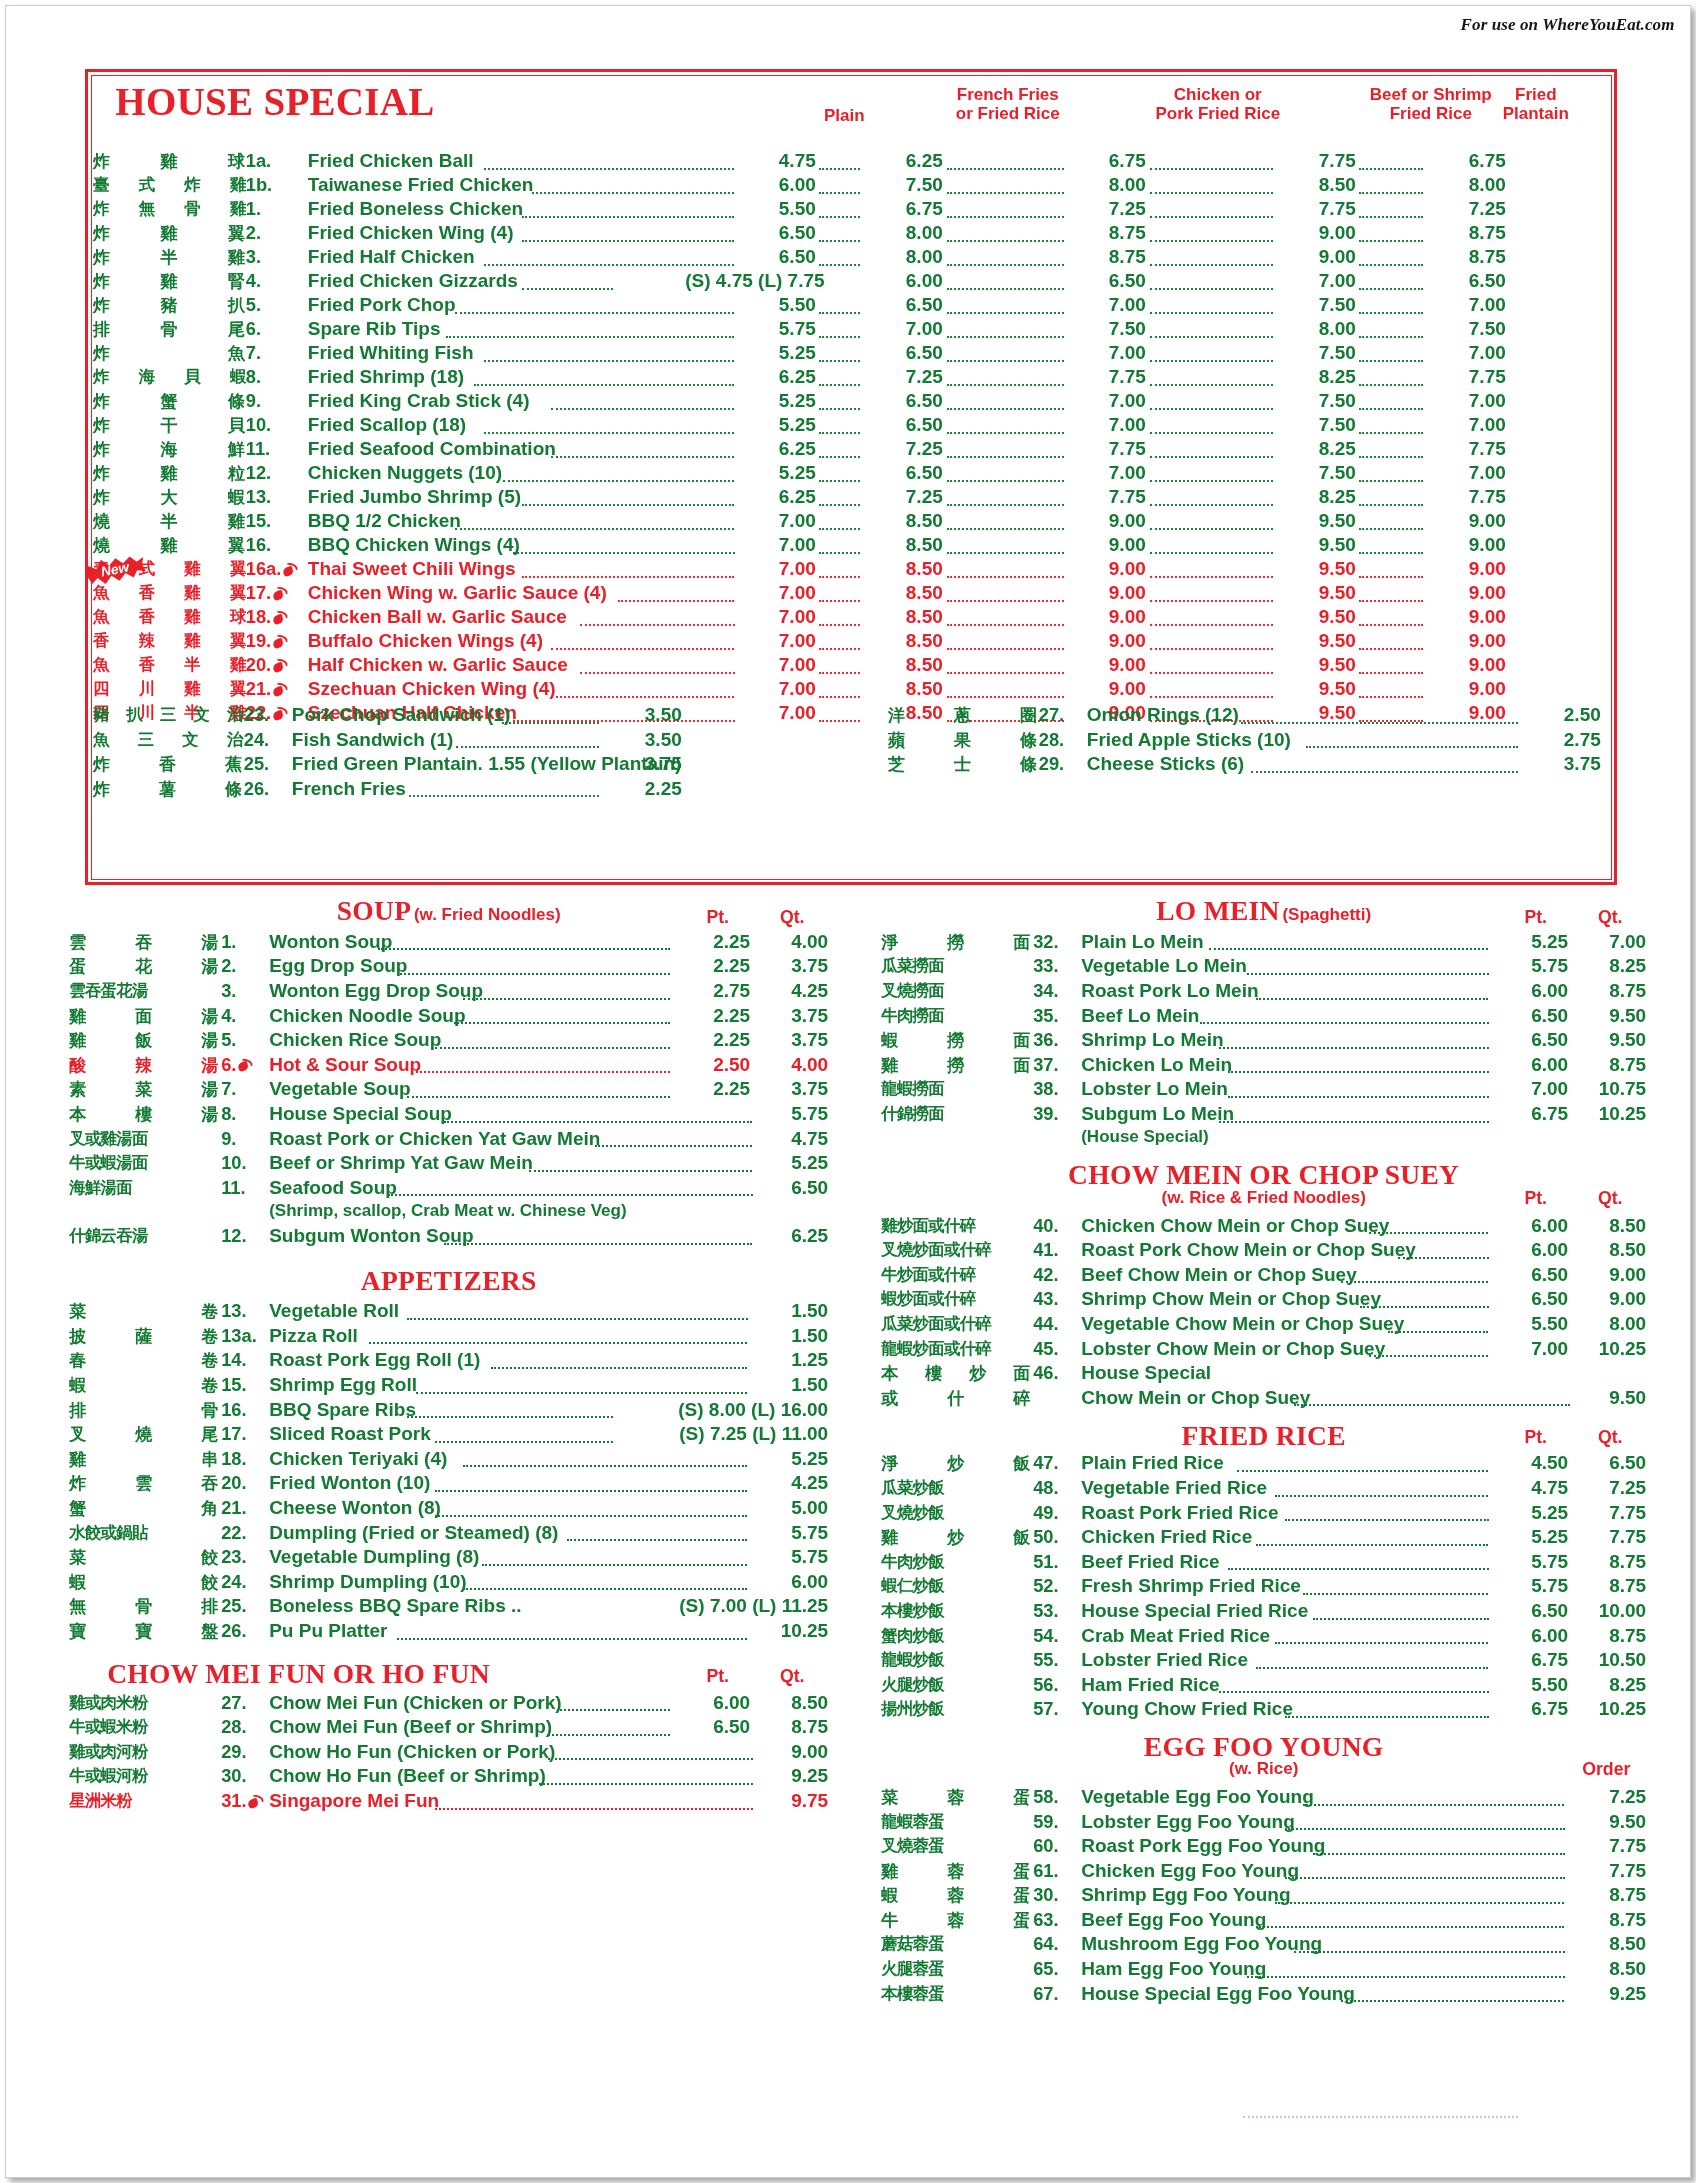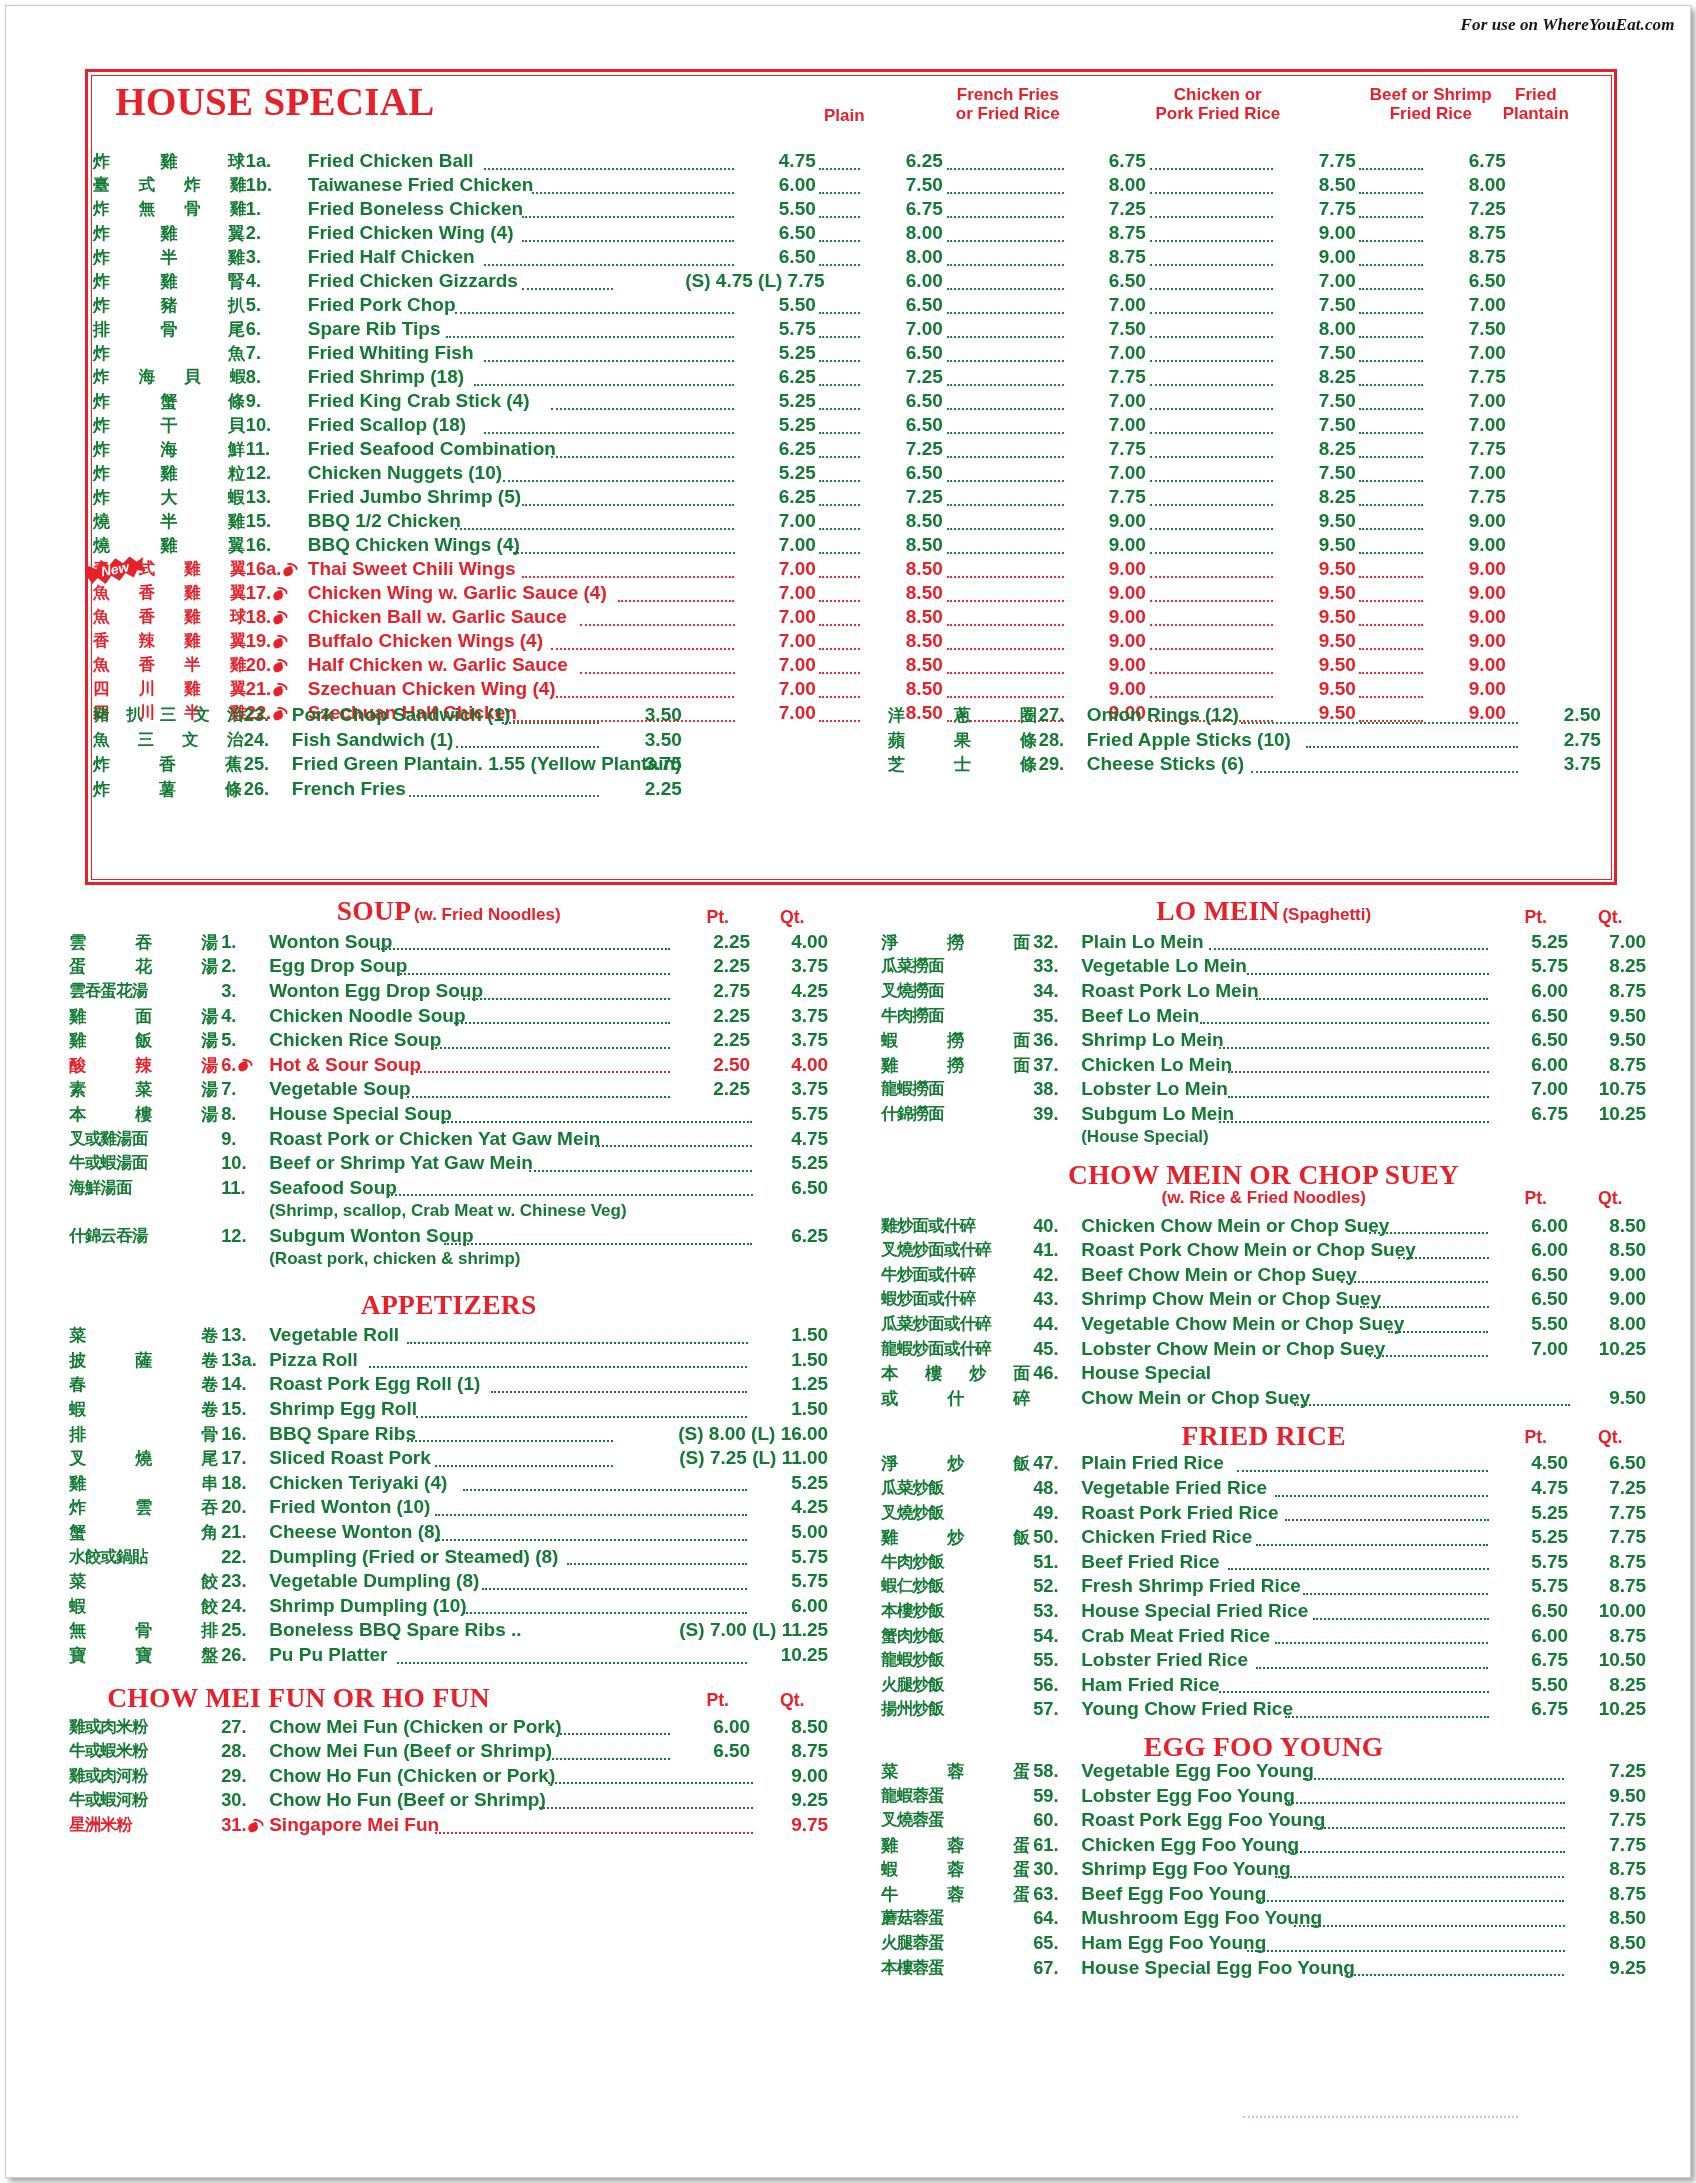--- a/index.html
+++ b/index.html
@@ -1001,21 +1001,20 @@
               <span>錦</span>
               <span>云</span>
               <span>吞</span>
               <span>湯</span>
             </span>
             <span class="mnum">12.</span>
             <span class="mnm">Subgum Wonton Soup</span>
             <span class="mdots" style="left:375px; width:308px"></span>
             <span class="mq">6.25</span>
           </div>
-          <div class="note">(Roast pork, chicken &amp; shrimp)</div>
         </div>
 
       <div class="spacer"></div>
       <div class="sec-head" style="height:41px; padding-top:6.5px;">
         <span class="big">APPETIZERS</span>
       </div>
       <div id="appz-list">
           <div class="mrow">
             <span class="mcn">
               <span>菜</span>
@@ -1636,20 +1635,26 @@
             <span class="mnm">Young Chow Fried Rice</span>
             <span class="mdots" style="left:404px; width:204px"></span>
             <span class="mp" style="left:610px">6.75</span>
             <span class="mq">10.25</span>
           </div>
         </div>
 
       <div class="sec-head" style="height:37px; padding-top:9.2px;">
         <span class="big">EGG FOO YOUNG</span>
       </div>
+      <div class="sec-sub-line" style="height:26px;">
+        <span>(w. Rice)</span>
+        <span class="ptqt2" style="right:3.9px;">
+          <span class="q">Order</span>
+        </span>
+      </div>
       <div id="efy-list">
           <div class="mrow">
             <span class="mcn">
               <span>菜</span>
               <span>蓉</span>
               <span>蛋</span>
             </span>
             <span class="mnum">58.</span>
             <span class="mnm">Vegetable Egg Foo Young</span>
             <span class="mdots" style="left:422px; width:261px"></span>

